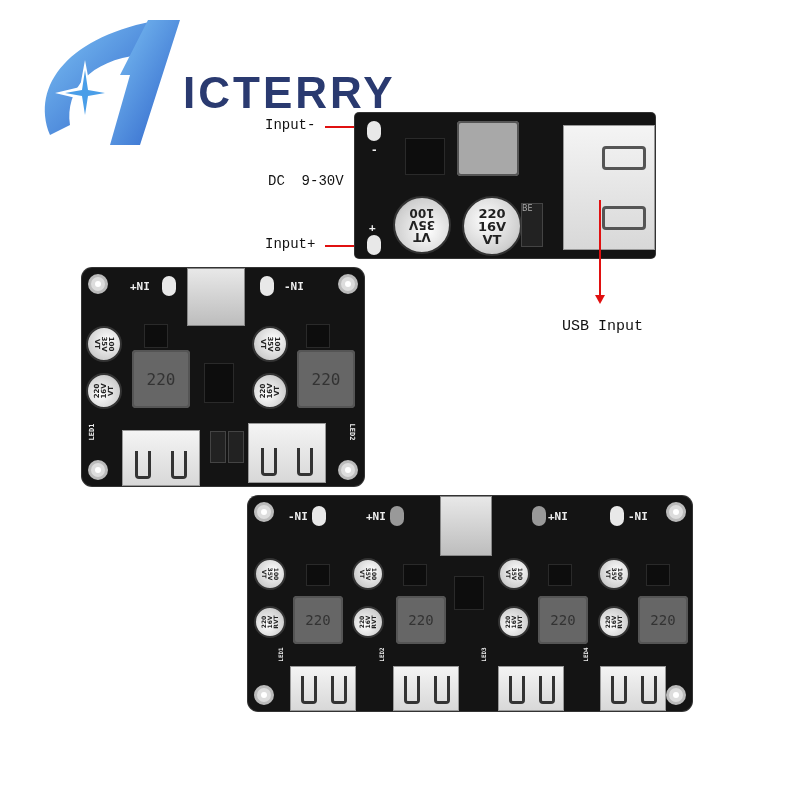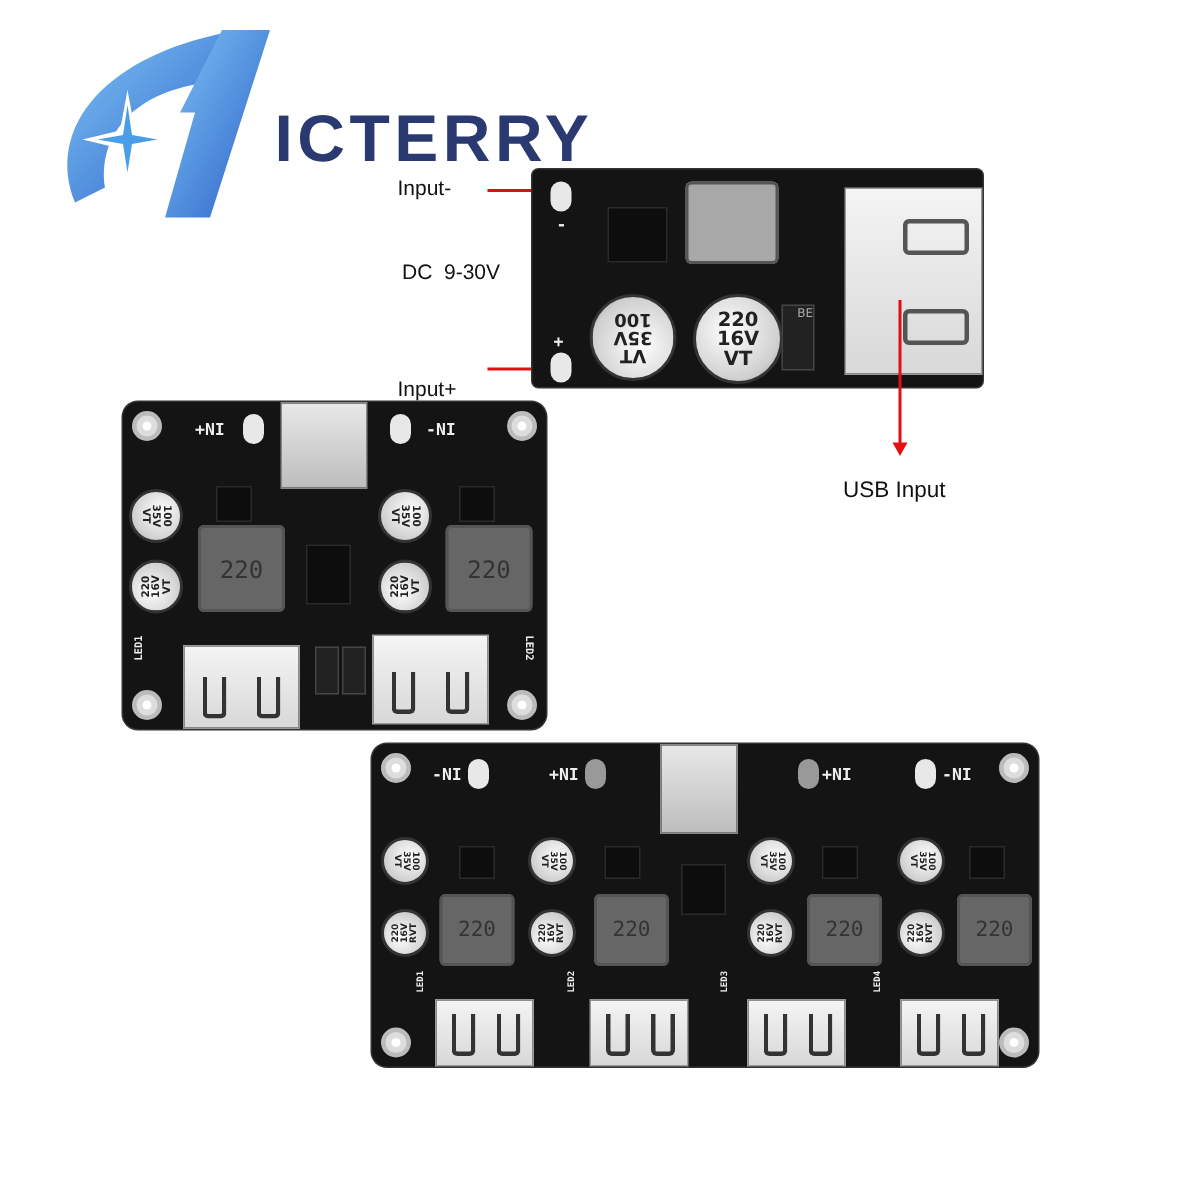--- a/index.html
+++ b/index.html
@@ -1,19 +1,19 @@
 <!DOCTYPE html>
 <html><head>
 <meta charset="utf-8">
 <style>
   html,body{margin:0;padding:0;background:#fff;}
   body{width:800px;height:800px;position:relative;overflow:hidden;font-family:"DejaVu Sans",sans-serif;}
   .abs{position:absolute;}
   .brand-text{left:183px;top:68px;font-family:"Liberation Sans",sans-serif;font-weight:bold;font-size:44px;letter-spacing:3px;color:#2a3a70;}
-  .lbl{font-family:Liberation Sans, sans-serif;font-size:14px;color:#111;}
+  .lbl{font-family:Liberation Mono, monospace;font-size:14px;color:#111;}
   .arrow-h{height:2px;background:#e01010;}
   .arrow-h::after{content:"";position:absolute;right:-2px;top:-4px;border-left:8px solid #e01010;border-top:5px solid transparent;border-bottom:5px solid transparent;}
   .arrow-v{width:2px;background:#e01010;}
   .arrow-v::after{content:"";position:absolute;bottom:-4px;left:-4px;border-top:9px solid #e01010;border-left:5px solid transparent;border-right:5px solid transparent;}
   .pcb{background:#141414;border-radius:10px;box-shadow:0 0 0 1px #333;}
   .hole{width:20px;height:20px;border-radius:50%;background:#ddd;border:3px solid #bbb;box-sizing:border-box;}
   .hole::after{content:"";position:absolute;left:4px;top:4px;width:6px;height:6px;border-radius:50%;background:#fff;}
   .pad{width:14px;height:20px;border-radius:7px;background:#e8e8e8;}
   .silk{color:#eee;font-family:"DejaVu Sans Mono",monospace;font-size:11px;font-weight:bold;}
   .cap{border-radius:50%;background:radial-gradient(circle at 40% 40%,#fff,#cfcfcf 70%,#888);border:2px solid #333;box-sizing:border-box;color:#222;font-family:"DejaVu Sans",sans-serif;font-weight:bold;text-align:center;line-height:1;display:flex;align-items:center;justify-content:center;}
@@ -39,21 +39,21 @@
     <path d="M118 5 L150 5 L110 130 L80 130 L100 60 L90 60 Z" fill="url(#g1)"></path>
     <path d="M55 45 L60 72 L85 78 L60 84 L55 115 L50 84 L25 78 L50 72 Z" fill="#fff"></path>
     <path d="M55 55 L58 75 L75 78 L58 81 L55 100 L52 81 L35 78 L52 75 Z" fill="#4a9ee8"></path>
   </svg>
 </div>
 <div class="abs brand-text">ICTERRY</div>
 
 <div class="abs lbl" style="left:265px;top:117px;">Input-</div>
 <div class="abs arrow-h" style="left:325px;top:126px;width:38px;"></div>
 <div class="abs lbl" style="left:268px;top:173px;white-space:pre;">DC  9-30V</div>
-<div class="abs lbl" style="left:265px;top:251px;">Input+</div>
+<div class="abs lbl" style="left:265px;top:236px;">Input+</div>
 <div class="abs arrow-h" style="left:325px;top:245px;width:38px;"></div>
 
 <div class="abs pcb" style="left:355px;top:113px;width:300px;height:145px;border-radius:4px;">
   <div class="abs pad" style="left:12px;top:8px;"></div>
   <div class="abs silk" style="left:16px;top:30px;">-</div>
   <div class="abs silk" style="left:14px;top:108px;">+</div>
   <div class="abs pad" style="left:12px;top:122px;"></div>
   <div class="abs ic" style="left:50px;top:25px;width:38px;height:35px;"></div>
   <div class="abs inductor" style="left:102px;top:8px;width:62px;height:55px;background:#a8a8a8;"></div>
   <div class="abs cap" style="left:38px;top:83px;width:58px;height:58px;font-size:12px;transform:rotate(180deg);">
@@ -63,21 +63,21 @@
         <div>100</div>
       </div>
   </div>
   <div class="abs cap" style="left:107px;top:83px;width:60px;height:60px;font-size:13px;">
     <div>
         <div>220</div>
         <div>16V</div>
         <div>VT</div>
       </div>
   </div>
-  <div class="abs diode" style="left:166px;top:90px;width:20px;height:42px;color:#aaa;font-size:8px;text-align:right;">
+  <div class="abs diode" style="left:166px;top:90px;width:20px;height:42px;color:#aaa;font-size:8px;text-align:left;">
     <span>BE</span>
   </div>
   <div class="abs usb" style="left:208px;top:12px;width:92px;height:125px;">
     <div class="abs" style="left:38px;top:20px;width:44px;height:24px;border:3px solid #555;border-radius:4px;box-sizing:border-box;"></div>
     <div class="abs" style="left:38px;top:80px;width:44px;height:24px;border:3px solid #555;border-radius:4px;box-sizing:border-box;"></div>
   </div>
 </div>
 <div class="abs arrow-v" style="left:599px;top:200px;height:100px;"></div>
 <div class="abs lbl" style="left:562px;top:318px;font-size:15px;font-weight:500;">USB Input</div>
 

